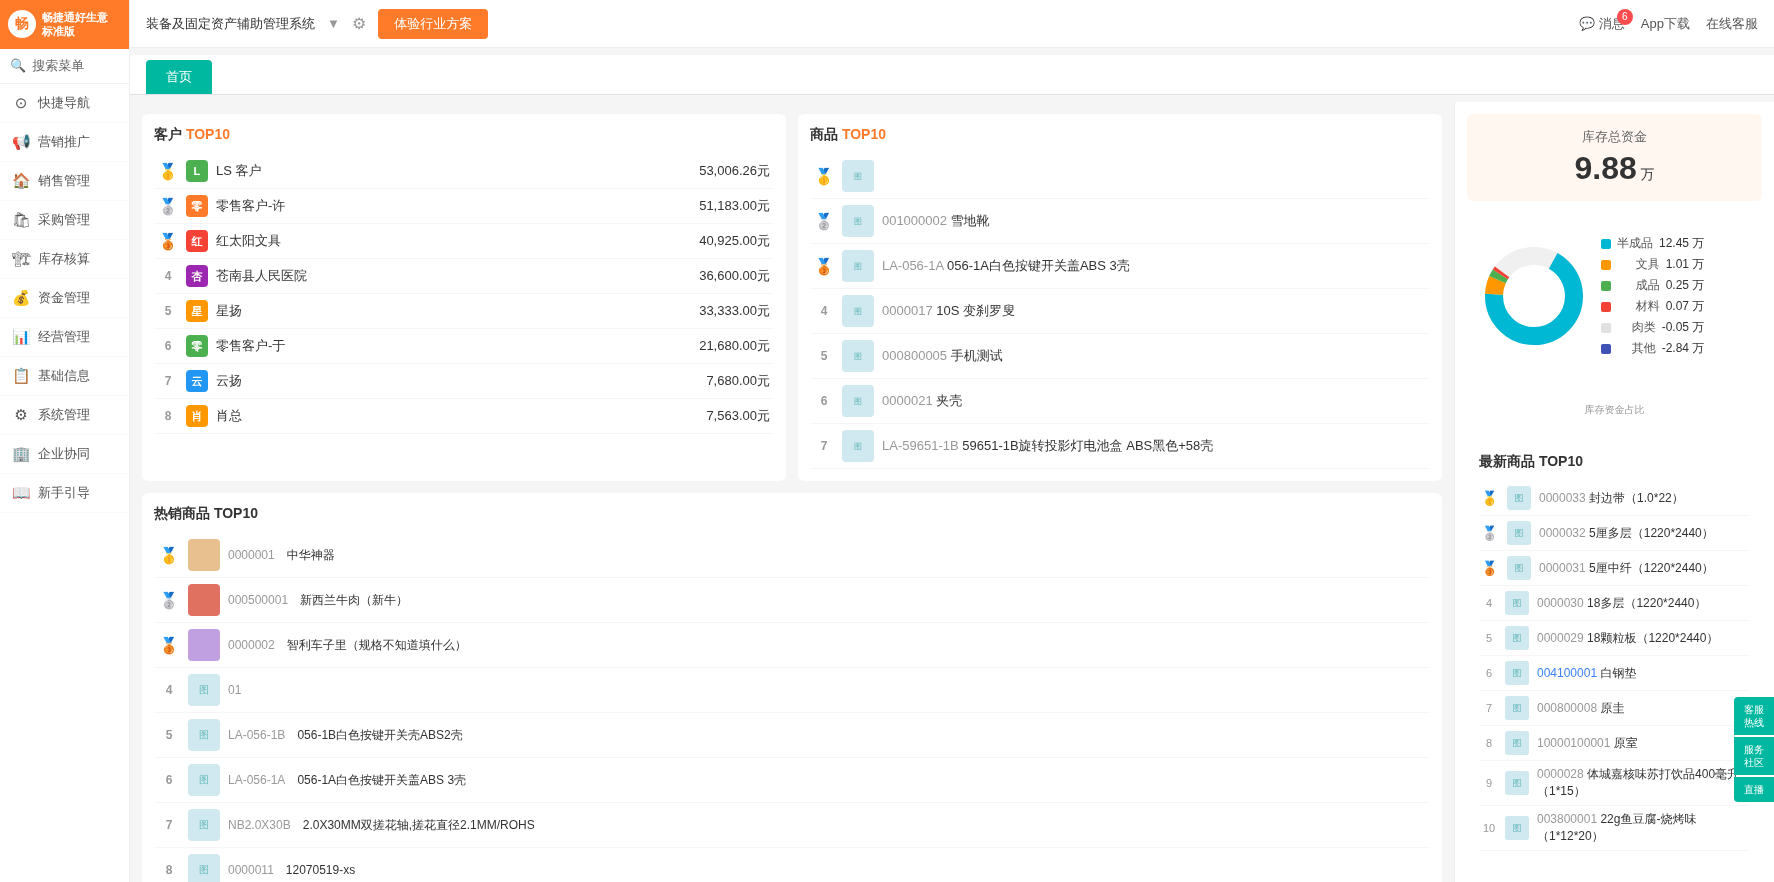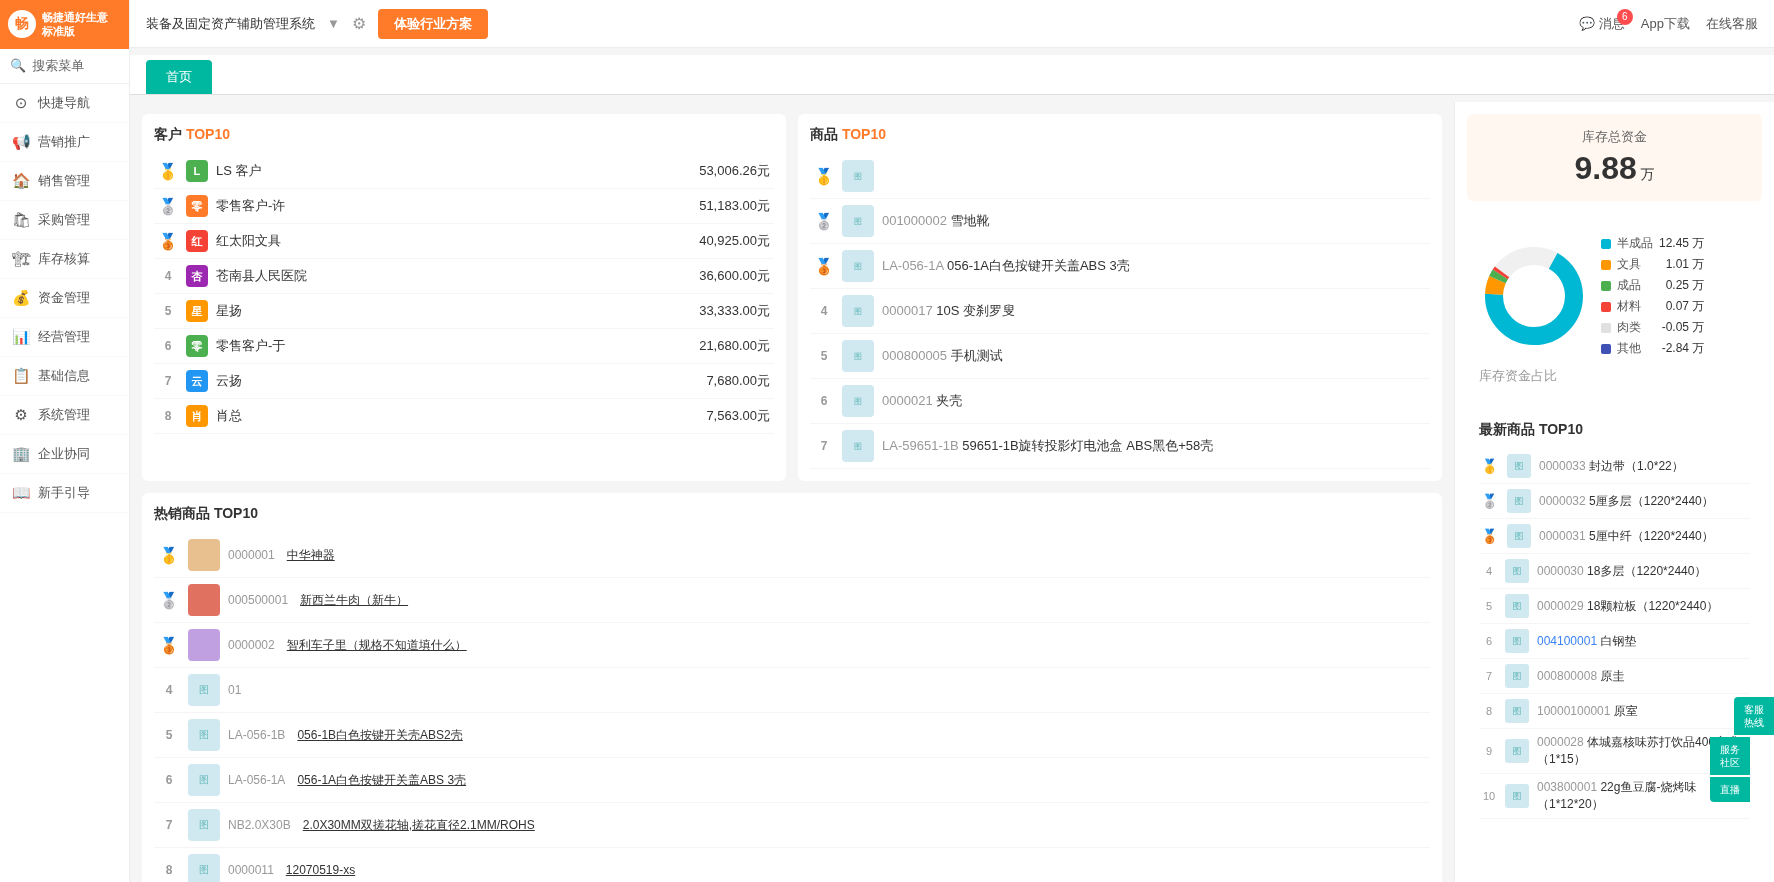--- a/index.html
+++ b/index.html
@@ -56,21 +56,21 @@
       display: flex; align-items: center; padding: 0 16px; gap: 12px;
       flex-shrink: 0;
     }
     .system-title {
       font-size: 13px; color: #333; font-weight: 500;
     }
     .dropdown-icon { color: #999; cursor: pointer; }
     .gear-icon { color: #999; cursor: pointer; font-size: 16px; }
     .trial-btn {
       background: #ff7b29; color: #fff; border: none; padding: 6px 16px;
-      border-radius: 4px; cursor: pointer; font-size: 13px; font-weight: bold;
+      border-radius: 4px; cursor: pointer; font-size: 13px;
     }
     .header-right {
       margin-left: auto; display: flex; align-items: center; gap: 16px; color: #555; font-size: 13px;
     }
     .header-right .badge { position: relative; cursor: pointer; }
     .header-right .badge-count {
       position: absolute; top: -6px; right: -8px;
       background: #ff4d4f; color: #fff; border-radius: 50%;
       width: 16px; height: 16px; font-size: 10px;
       display: flex; align-items: center; justify-content: center;
@@ -125,32 +125,32 @@
       width: 32px; height: 32px; border-radius: 4px; background: #eee;
       display: flex; align-items: center; justify-content: center; flex-shrink: 0;
       overflow: hidden;
     }
     .product-thumb-placeholder {
       width: 32px; height: 32px; border-radius: 4px; background: #d0e8f0;
       display: flex; align-items: center; justify-content: center;
       color: #6bb; font-size: 10px; flex-shrink: 0;
     }
     .product-code { color: #999; font-size: 12px; margin-right: 4px; }
-    .product-name { color: #333; font-size: 12px; flex: 1; text-decoration: underline; }
+    .product-name { color: #333; font-size: 12px; flex: 1; }
 
     
     .inventory-card { background: #fff7f0; border-radius: 6px; padding: 14px; text-align: center; }
     .inventory-title { font-size: 13px; color: #666; margin-bottom: 4px; }
     .inventory-amount { font-size: 32px; font-weight: bold; color: #333; }
     .inventory-unit { font-size: 14px; color: #333; }
 
     
     .donut-area { display: flex; align-items: center; gap: 12px; padding: 10px 0; }
     .legend { display: flex; flex-direction: column; gap: 4px; font-size: 12px; }
-    .legend-item { display: flex; align-items: center; gap: 6px; }
+    .legend-item { display: flex; align-items: center; gap: 6px; text-align: right; }
     .legend-dot { width: 10px; height: 10px; border-radius: 2px; flex-shrink: 0; }
     .legend-label { color: #555; flex: 1; }
     .legend-value { color: #333; font-weight: 500; }
 
     
     .latest-row {
       display: flex; align-items: center; padding: 5px 2px; border-bottom: 1px solid #f5f5f5; gap: 8px; font-size: 12px;
     }
     .latest-rank { width: 16px; text-align: center; font-size: 11px; color: #999; }
     .latest-thumb {
@@ -476,21 +476,21 @@
     <span class="legend-label">肉类</span>
     <span class="legend-value">-0.05 万</span>
               </div>
               <div class="legend-item">
                 <span class="legend-dot" style="background:#3f51b5"></span>
     <span class="legend-label">其他</span>
     <span class="legend-value">-2.84 万</span>
               </div>
             </div>
         </div>
-        <div style="font-size:13px;color:#999;text-align:left;">库存资金占比</div>
+        <div style="font-size:10px;color:#999;text-align:center;margin-top:36px;">库存资金占比</div>
       </div>
 
       <div class="card">
         <div class="card-title">最新商品 TOP10</div>
         <div id="latest-products-list">
             <div class="latest-row">
               <span style="color:#ffd700;font-size:14px;width:18px;text-align:center;">🥇</span>
     <div class="latest-thumb">图</div>
     <span class="latest-name"><span style="color:#999">0000033</span> 封边带（1.0*22）</span>
             </div>
@@ -539,18 +539,18 @@
     <div class="latest-thumb">图</div>
     <span class="latest-name"><span style="color:#999">003800001</span> 22g鱼豆腐-烧烤味（1*12*20）</span>
             </div>
           </div>
       </div>
     </div>
   </div>
 </div>
 
 <div class="float-cs">
-  <div class="float-btn" style="white-space:pre-line;margin-left:24px;">客服
+  <div class="float-btn" style="white-space:pre-line;">客服
 热线</div>
   <div class="float-btn" style="white-space:pre-line;">服务
 社区</div>
   <div class="float-btn">直播</div>
 </div>
 
 </body></html>

